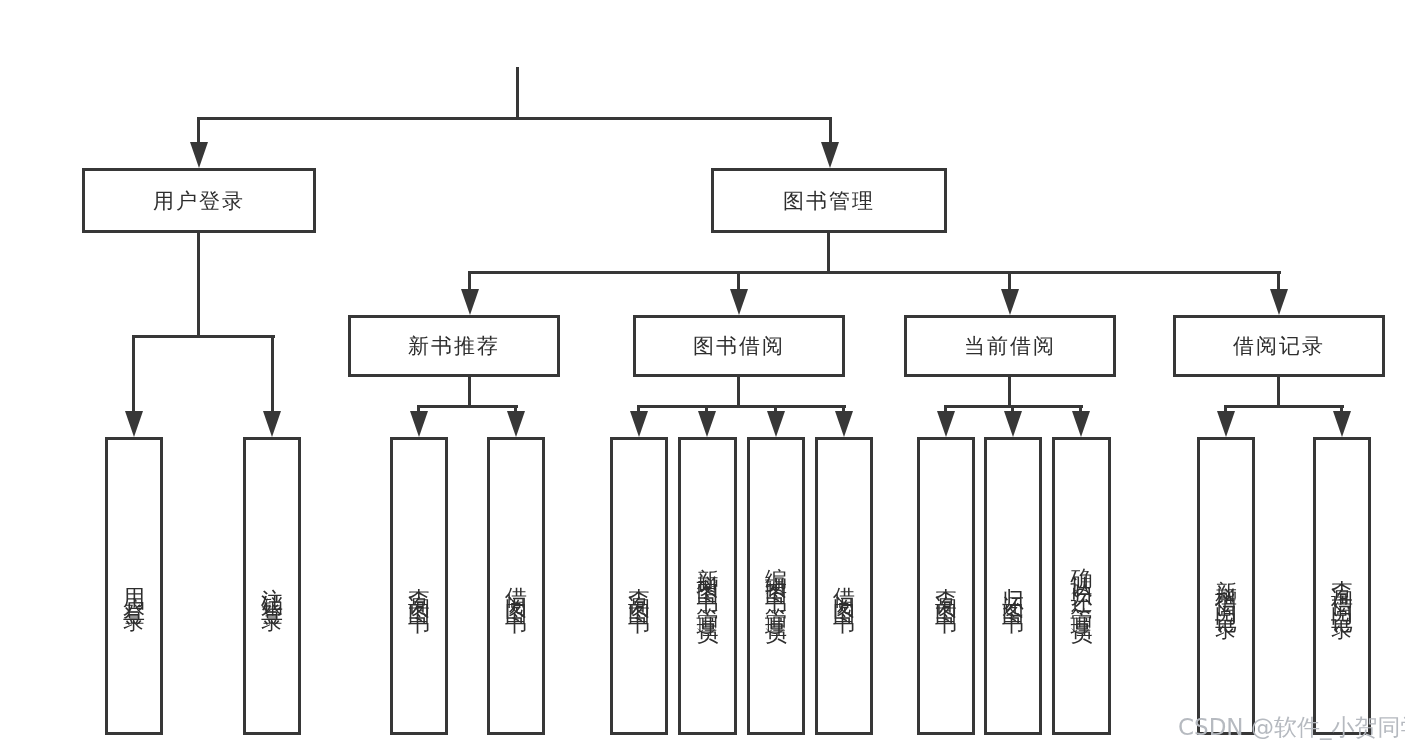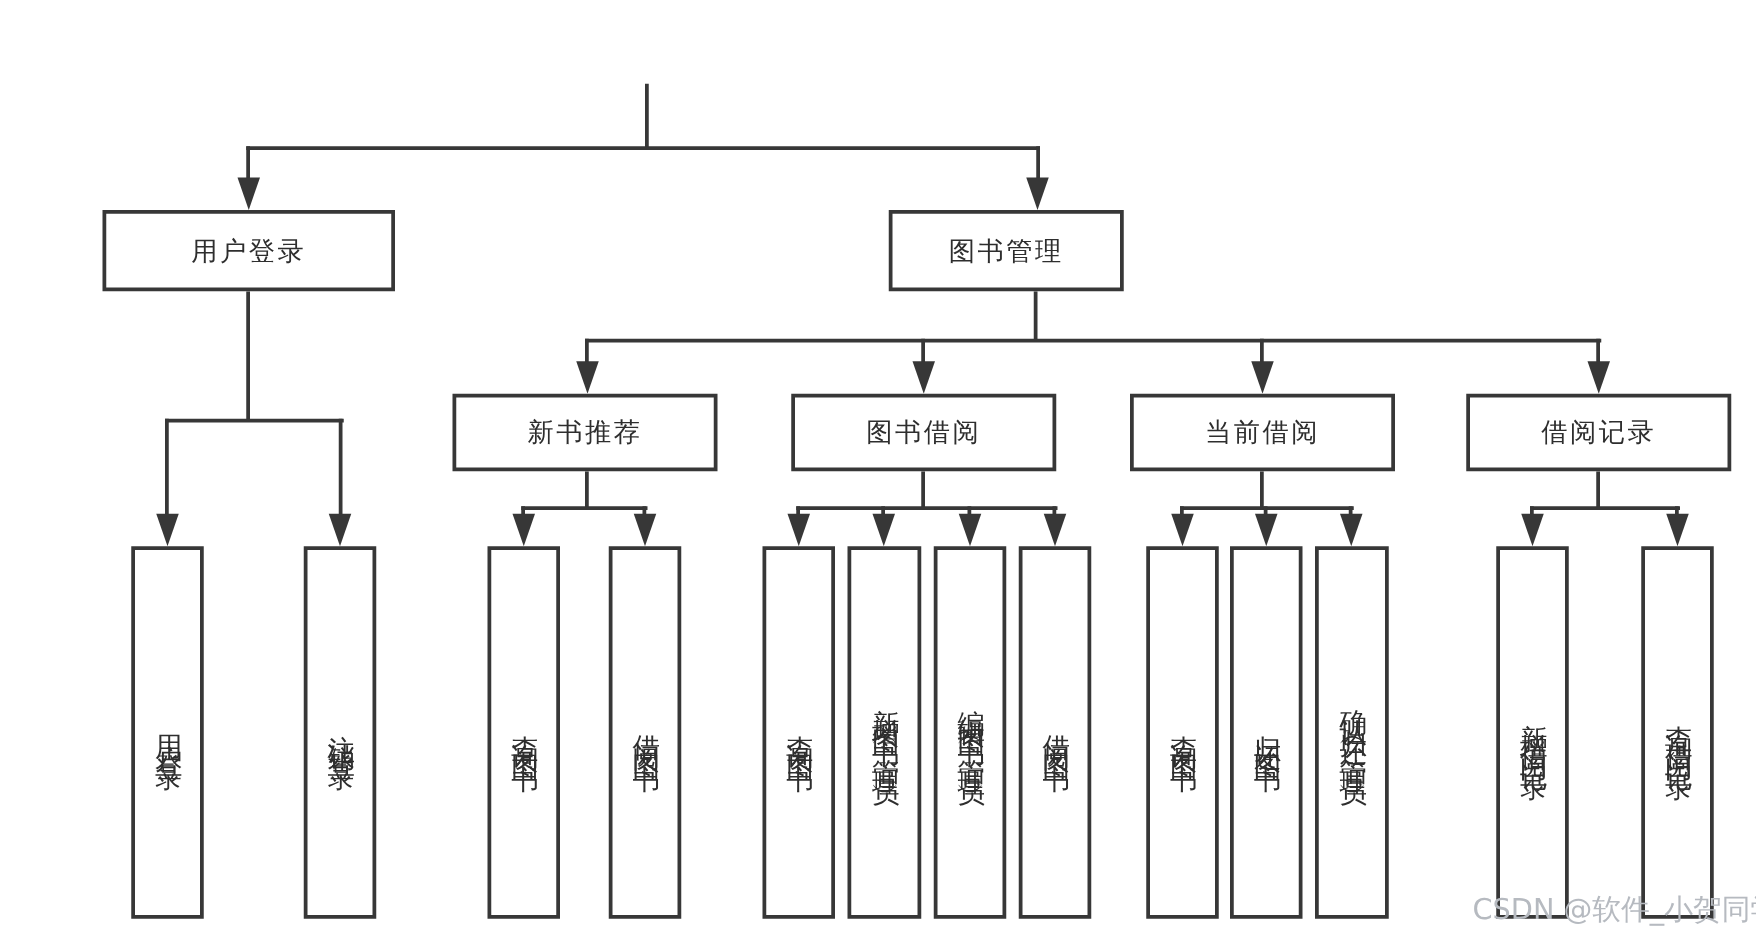--- a/index.html
+++ b/index.html
@@ -109,25 +109,25 @@
   <div class="ln" style="left:1224px;top:405px;width:120px;height:3px"></div>
   <div class="ln" style="left:1224px;top:405px;width:3px;height:12px"></div>
   <div class="ln" style="left:1340px;top:405px;width:3px;height:12px"></div>
   <div class="arrow" style="left:1217px;top:411px"></div>
   <div class="arrow" style="left:1333px;top:411px"></div>
 
 
   <div class="box hbox" style="left:82px;top:168px;width:234px;height:65px">
     <span>用户登录</span>
   </div>
-  <div class="box hbox" style="left:711px;top:168px;width:188px;height:65px">
+  <div class="box hbox" style="left:711px;top:168px;width:236px;height:65px">
     <span>图书管理</span>
   </div>
 
-  <div class="box hbox" style="left:362px;top:315px;width:212px;height:62px">
+  <div class="box hbox" style="left:348px;top:315px;width:212px;height:62px">
     <span>新书推荐</span>
   </div>
   <div class="box hbox" style="left:904px;top:315px;width:212px;height:62px">
     <span>当前借阅</span>
   </div>
   <div class="box hbox" style="left:633px;top:315px;width:212px;height:62px">
     <span>图书借阅</span>
   </div>
   <div class="box hbox" style="left:1173px;top:315px;width:212px;height:62px">
     <span>借阅记录</span>

